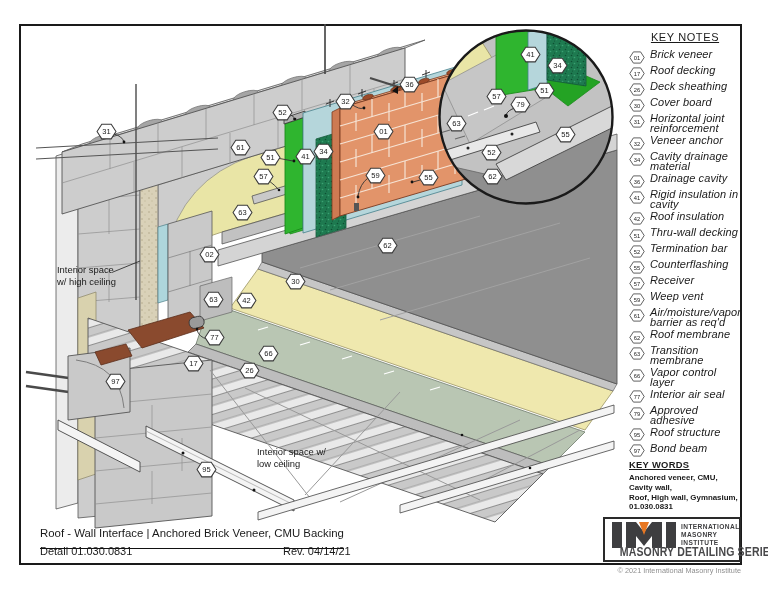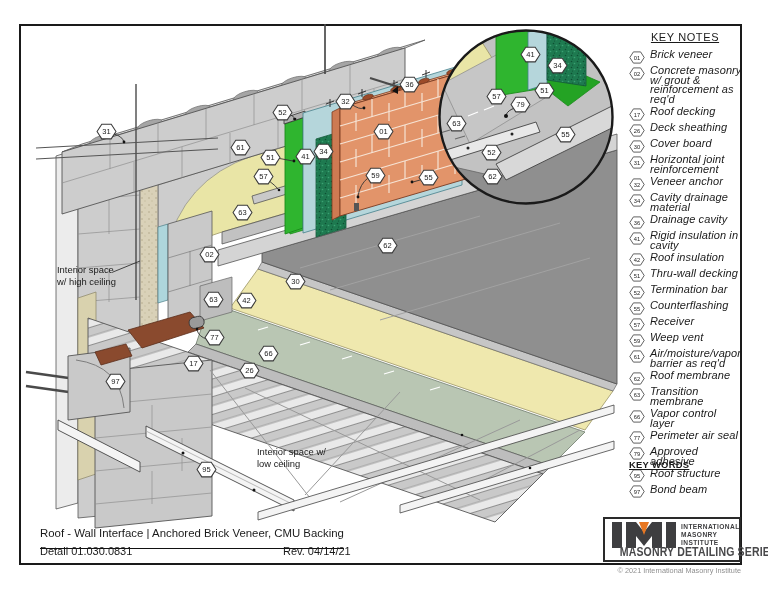--- a/index.html
+++ b/index.html
@@ -476,27 +476,20 @@
       <div class="kn-row">
         <svg width="16" height="13" viewBox="0 0 20 16">
           <polygon points="1,8 5.5,1 14.5,1 19,8 14.5,15 5.5,15" fill="#fff" stroke="#3a3a3a" stroke-width="1"></polygon>
           <text x="10" y="10.8" text-anchor="middle" font-size="7.2" fill="#222" font-family="&quot;Liberation Sans&quot;,sans-serif">01</text>
         </svg>
         <div class="kn-label">Brick veneer</div>
       </div>
       <div class="kn-row">
         <svg width="16" height="13" viewBox="0 0 20 16">
           <polygon points="1,8 5.5,1 14.5,1 19,8 14.5,15 5.5,15" fill="#fff" stroke="#3a3a3a" stroke-width="1"></polygon>
-          <text x="10" y="10.8" text-anchor="middle" font-size="7.2" fill="#222" font-family="&quot;Liberation Sans&quot;,sans-serif">02</text>
-        </svg>
-        <div class="kn-label">Concrete masonry w/ grout &amp; reinforcement as req'd</div>
-      </div>
-      <div class="kn-row">
-        <svg width="16" height="13" viewBox="0 0 20 16">
-          <polygon points="1,8 5.5,1 14.5,1 19,8 14.5,15 5.5,15" fill="#fff" stroke="#3a3a3a" stroke-width="1"></polygon>
           <text x="10" y="10.8" text-anchor="middle" font-size="7.2" fill="#222" font-family="&quot;Liberation Sans&quot;,sans-serif">17</text>
         </svg>
         <div class="kn-label">Roof decking</div>
       </div>
       <div class="kn-row">
         <svg width="16" height="13" viewBox="0 0 20 16">
           <polygon points="1,8 5.5,1 14.5,1 19,8 14.5,15 5.5,15" fill="#fff" stroke="#3a3a3a" stroke-width="1"></polygon>
           <text x="10" y="10.8" text-anchor="middle" font-size="7.2" fill="#222" font-family="&quot;Liberation Sans&quot;,sans-serif">26</text>
         </svg>
         <div class="kn-label">Deck sheathing</div>
@@ -611,21 +604,21 @@
           <polygon points="1,8 5.5,1 14.5,1 19,8 14.5,15 5.5,15" fill="#fff" stroke="#3a3a3a" stroke-width="1"></polygon>
           <text x="10" y="10.8" text-anchor="middle" font-size="7.2" fill="#222" font-family="&quot;Liberation Sans&quot;,sans-serif">66</text>
         </svg>
         <div class="kn-label">Vapor control layer</div>
       </div>
       <div class="kn-row">
         <svg width="16" height="13" viewBox="0 0 20 16">
           <polygon points="1,8 5.5,1 14.5,1 19,8 14.5,15 5.5,15" fill="#fff" stroke="#3a3a3a" stroke-width="1"></polygon>
           <text x="10" y="10.8" text-anchor="middle" font-size="7.2" fill="#222" font-family="&quot;Liberation Sans&quot;,sans-serif">77</text>
         </svg>
-        <div class="kn-label">Perimeter air seal</div>
+        <div class="kn-label">Interior air seal</div>
       </div>
       <div class="kn-row">
         <svg width="16" height="13" viewBox="0 0 20 16">
           <polygon points="1,8 5.5,1 14.5,1 19,8 14.5,15 5.5,15" fill="#fff" stroke="#3a3a3a" stroke-width="1"></polygon>
           <text x="10" y="10.8" text-anchor="middle" font-size="7.2" fill="#222" font-family="&quot;Liberation Sans&quot;,sans-serif">79</text>
         </svg>
         <div class="kn-label">Approved adhesive</div>
       </div>
       <div class="kn-row">
         <svg width="16" height="13" viewBox="0 0 20 16">
@@ -638,20 +631,25 @@
         <svg width="16" height="13" viewBox="0 0 20 16">
           <polygon points="1,8 5.5,1 14.5,1 19,8 14.5,15 5.5,15" fill="#fff" stroke="#3a3a3a" stroke-width="1"></polygon>
           <text x="10" y="10.8" text-anchor="middle" font-size="7.2" fill="#222" font-family="&quot;Liberation Sans&quot;,sans-serif">97</text>
         </svg>
         <div class="kn-label">Bond beam</div>
       </div>
     </div>
 
   <div class="kw">
     <div class="kw-title">KEY WORDS</div>
+    <div id="kw-lines">
+        <div class="kw-line">Anchored veneer, CMU, Cavity wall,</div>
+        <div class="kw-line">Roof, High wall, Gymnasium,</div>
+        <div class="kw-line">01.030.0831</div>
+      </div>
   </div>
 
   <div class="tb-title">Roof - Wall Interface | Anchored Brick Veneer, CMU Backing</div>
   <div class="tb-detail">Detail 01.030.0831</div>
   <div class="tb-rev">Rev. 04/14/21</div>
 
   <div class="logo-box">
     <svg class="logo-mark" width="64" height="26" viewBox="0 0 64 26">
       <rect x="0" y="0" width="10" height="26" fill="#3e3e40"></rect>
       <path d="M14,0 L24,0 L32,10 L40,0 L50,0 L50,26 L40,26 L40,14 L32,24 L24,14 L24,26 L14,26 Z" fill="#3e3e40"></path>

